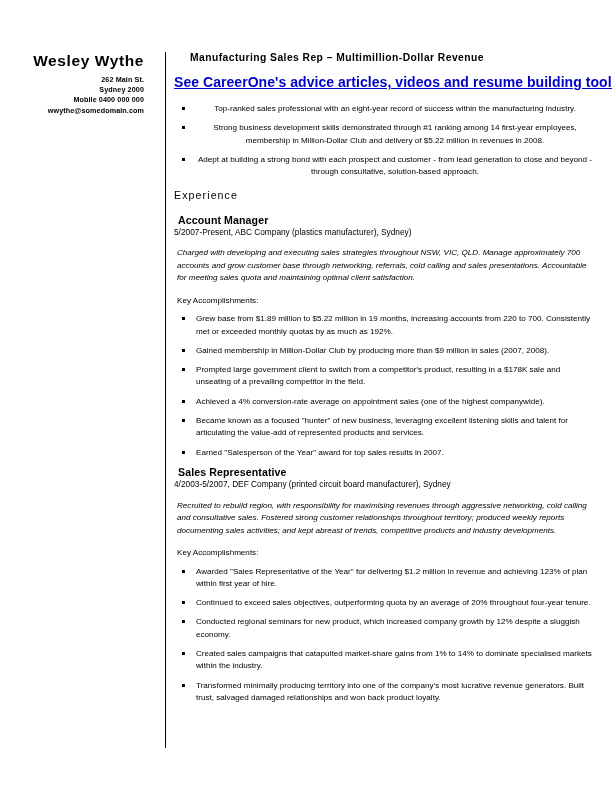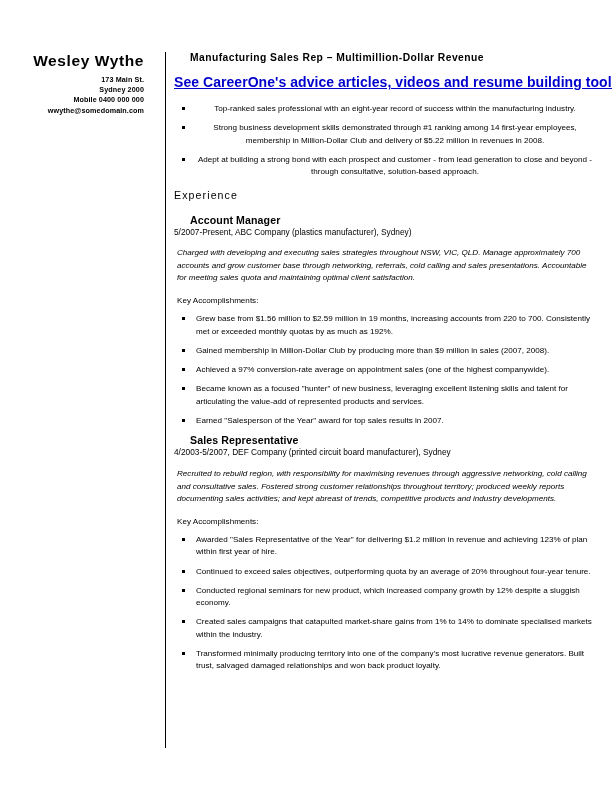--- a/index.html
+++ b/index.html
@@ -124,21 +124,21 @@
     margin: 10px 0 13px 0;
   }
 
   .job {
     margin-bottom: 2px;
   }
   .job-title {
     font-size: 10.6px;
     font-weight: bold;
     letter-spacing: 0.1px;
-    margin: 0 0 1px 16px;
+    margin: 0 0 1px 4px;
   }
   .job-meta {
     font-size: 8.3px;
     line-height: 1.4;
     margin: 0 0 9px 0;
   }
   .job-desc {
     font-size: 8.1px;
     line-height: 1.56;
     margin: 0 0 10px 0;
@@ -158,21 +158,21 @@
   }
   .accomp-list > li:before { left: 12px; }
 </style>
 </head>
 <body>
 
 <div class="page">
 
   <div class="left-col">
     <div class="name">Wesley Wythe</div>
-    <div class="contact-line">173 Main St.</div>
+    <div class="contact-line">262 Main St.</div>
     <div class="contact-line">Sydney 2000</div>
     <div class="contact-line">Mobile 0400 000 000</div>
     <div class="contact-line">wwythe@somedomain.com</div>
   </div>
 
   <div class="divider"></div>
 
   <div class="right-col">
 
     <div class="headline">Manufacturing Sales Rep – Multimillion-Dollar Revenue</div>
@@ -187,23 +187,24 @@
 
     <div class="section-title">Experience</div>
 
     
     <div class="job">
       <div class="job-title">Account Manager</div>
       <div class="job-meta">5/2007-Present, ABC Company (plastics manufacturer), Sydney)</div>
       <div class="job-desc">Charged with developing and executing sales strategies throughout NSW, VIC, QLD. Manage approximately 700 accounts and grow customer base through networking, referrals, cold calling and sales presentations. Accountable for meeting sales quota and maintaining optimal client satisfaction.</div>
       <div class="accomp-label">Key Accomplishments:</div>
       <ul class="blist accomp-list">
-        <li>Grew base from $1.56 million to $2.59 million in 19 months, increasing accounts from 220 to 700. Consistently met or exceeded monthly quotas by as much as 192%.</li>
+        <li>Grew base from $1.89 million to $5.22 million in 19 months, increasing accounts from 220 to 700. Consistently met or exceeded monthly quotas by as much as 192%.</li>
         <li>Gained membership in Million-Dollar Club by producing more than $9 million in sales (2007, 2008).</li>
-        <li>Achieved a 97% conversion-rate average on appointment sales (one of the highest companywide).</li>
+        <li>Prompted large government client to switch from a competitor's product, resulting in a $178K sale and unseating of a prevailing competitor in the field.</li>
+        <li>Achieved a 4% conversion-rate average on appointment sales (one of the highest companywide).</li>
         <li>Became known as a focused "hunter" of new business, leveraging excellent listening skills and talent for articulating the value-add of represented products and services.</li>
         <li>Earned "Salesperson of the Year" award for top sales results in 2007.</li>
       </ul>
     </div>
 
     
     <div class="job">
       <div class="job-title">Sales Representative</div>
       <div class="job-meta">4/2003-5/2007, DEF Company (printed circuit board manufacturer), Sydney</div>
       <div class="job-desc">Recruited to rebuild region, with responsibility for maximising revenues through aggressive networking, cold calling and consultative sales. Fostered strong customer relationships throughout territory; produced weekly reports documenting sales activities; and kept abreast of trends, competitive products and industry developments.</div>

